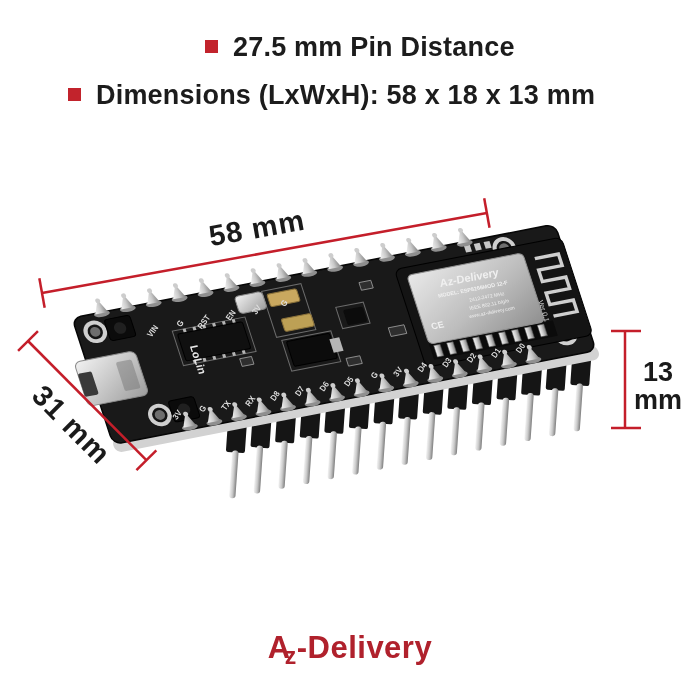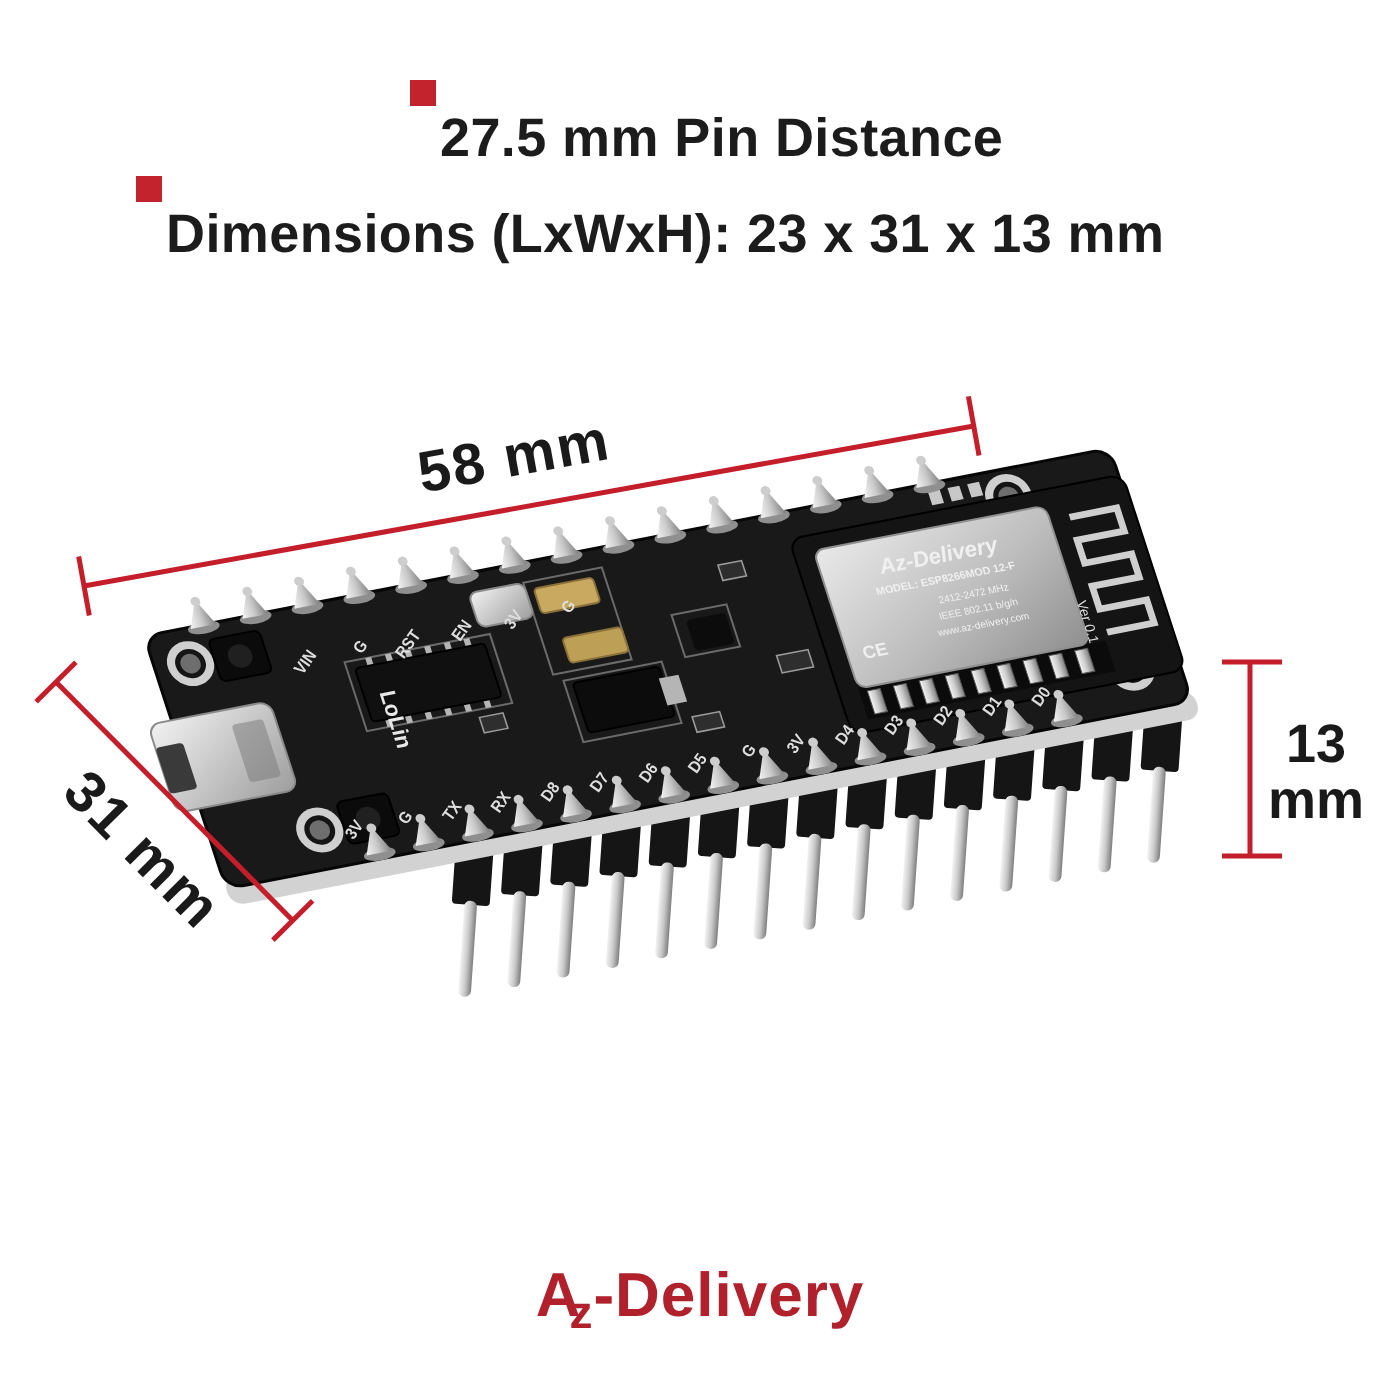--- a/index.html
+++ b/index.html
@@ -1,20 +1,20 @@
 <!DOCTYPE html>
 <html><head>
 <meta charset="utf-8">
 <style>
   html,body{margin:0;padding:0;}
   body{
     width:700px;height:700px;position:relative;background:#ffffff;overflow:hidden;
     font-family:"Liberation Sans", sans-serif;color:#1c1c1c;
   }
-  .bullet-row{position:absolute;display:flex;align-items:flex-start;flex-direction:column;}
+  .bullet-row{position:absolute;display:flex;align-items:flex-start;}
   .bullet-sq{width:13px;height:13px;margin-top:9px;flex:0 0 auto;}
   .bullet-text{font-size:27px;font-weight:700;line-height:32px;margin-left:15px;white-space:nowrap;letter-spacing:0.2px;}
   #row1{left:205px;top:31px;}
   #row2{left:68px;top:79px;}
   #figure-svg{position:absolute;left:0;top:0;}
   .dim-label{font-size:29px;font-weight:600;fill:#1a1a1a;letter-spacing:1px;}
   .dim-label-sm{font-size:27px;font-weight:700;fill:#1a1a1a;}
   .pin-label{font-size:8px;font-weight:700;fill:#dedede;}
   .shield-txt{fill:#f0f0f0;}
   #brand-logo{position:absolute;left:0;right:0;top:630px;text-align:center;
@@ -23,21 +23,21 @@
 </style>
 </head>
 <body>
 
 <div class="bullet-row" id="row1">
   <span class="bullet-sq" style="background-color: rgb(194, 35, 44);"></span>
   <span class="bullet-text">27.5 mm Pin Distance</span>
 </div>
 <div class="bullet-row" id="row2">
   <span class="bullet-sq" style="background-color: rgb(194, 35, 44);"></span>
-  <span class="bullet-text">Dimensions (LxWxH): 23 x 31 x 13 mm</span>
+  <span class="bullet-text">Dimensions (LxWxH): 58 x 18 x 13 mm</span>
 </div>
 
 <svg id="figure-svg" width="700" height="700" viewBox="0 0 700 700">
   <defs>
     <linearGradient id="pin-grad" x1="0" y1="0" x2="1" y2="0">
       <stop offset="0" stop-color="#f4f4f4"></stop>
         <stop offset="0.5" stop-color="#c9c9c9"></stop>
         <stop offset="1" stop-color="#7e7e7e"></stop>
     </linearGradient>
     <linearGradient id="metal-grad" x1="0" y1="0" x2="1" y2="1">

